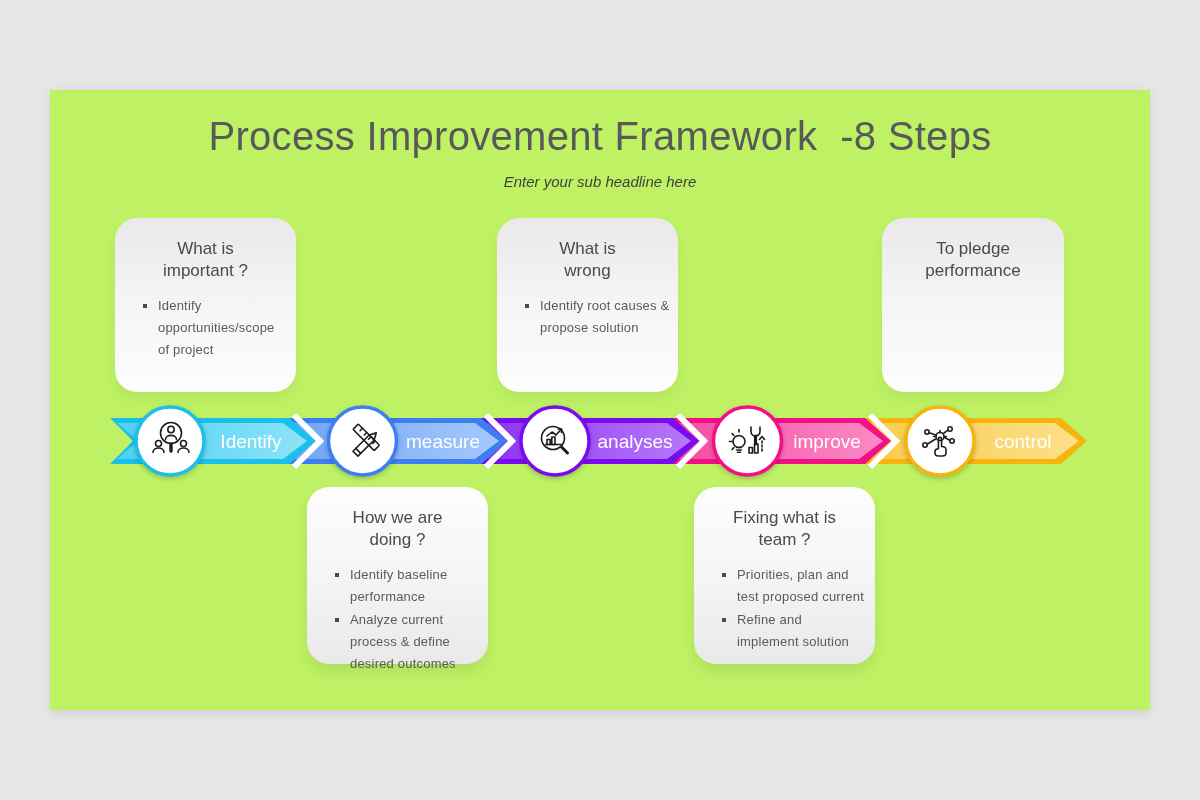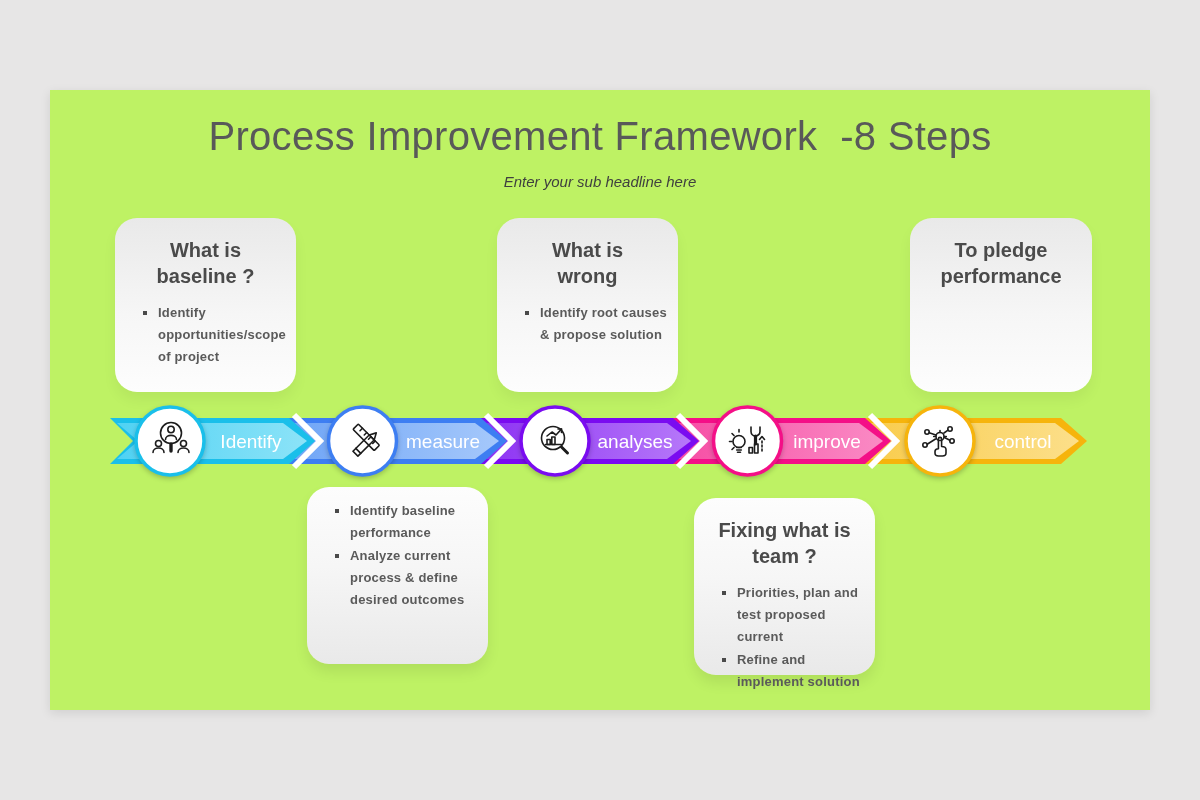--- a/index.html
+++ b/index.html
@@ -30,29 +30,29 @@
   .card.top{
     background:linear-gradient(180deg,#e9e9e9 0%,#f6f6f6 55%,#fdfdfd 100%);
     box-shadow:0 8px 14px rgba(0,0,0,0.05);
   }
   .card.bottom{
     background:linear-gradient(0deg,#e9e9e9 0%,#f6f6f6 55%,#fdfdfd 100%);
     box-shadow:0 8px 14px rgba(0,0,0,0.08);
   }
   .pos0{left:65px;top:128px;height:174px;}
   .pos1{left:447px;top:128px;height:174px;}
-  .pos2{left:860px;top:128px;height:174px;width:182px;}
+  .pos2{left:832px;top:128px;height:174px;width:182px;}
   .pos3{left:257px;top:397px;height:177px;}
-  .pos4{left:644px;top:408px;height:177px;}
+  .pos4{left:644px;top:397px;height:177px;}
   .card-heading{
     margin-top:20px;text-align:center;
-    font-size:20px;font-weight:bold;color:#4a4a4a;line-height:1.28;
+    font-size:17px;font-weight:normal;color:#4a4a4a;line-height:1.28;
   }
   ul.bullets{
-    list-style:none;margin:13px 8px 0 27px;padding:0;font-weight:bold;
+    list-style:none;margin:13px 8px 0 27px;padding:0;
   }
   ul.bullets li{
     position:relative;padding-left:16px;
     font-size:13px;color:#5a5a5a;line-height:22px;
     letter-spacing:.2px;margin-bottom:1px;
   }
   ul.bullets li::before{
     content:"";position:absolute;left:1px;top:9px;
     width:4px;height:4px;background:#4a4a4a;
   }
@@ -75,21 +75,21 @@
 <body>
 
 <div class="slide">
 
   <div class="title">Process Improvement Framework  -8 Steps</div>
   <div class="subtitle">Enter your sub headline here</div>
 
   <div class="card top pos0">
     <div class="card-heading">
       <span>What is</span><br>
-      <span>baseline ?</span>
+      <span>important ?</span>
     </div>
     <ul class="bullets">
       <li>Identify opportunities/scope of project</li>
     </ul>
   </div>
 
   <div class="card top pos1">
     <div class="card-heading">
       <span>What is</span><br>
       <span>wrong</span>
@@ -102,20 +102,24 @@
   <div class="card top pos2">
     <div class="card-heading">
       <span>To pledge</span><br>
       <span>performance</span>
     </div>
     <ul class="bullets">
     </ul>
   </div>
 
   <div class="card bottom pos3">
+    <div class="card-heading">
+      <span>How we are</span><br>
+      <span>doing ?</span>
+    </div>
     <ul class="bullets">
       <li>Identify baseline performance</li>
       <li>Analyze current process &amp; define desired outcomes</li>
     </ul>
   </div>
 
   <div class="card bottom pos4">
     <div class="card-heading">
       <span>Fixing what is</span><br>
       <span>team ?</span>

